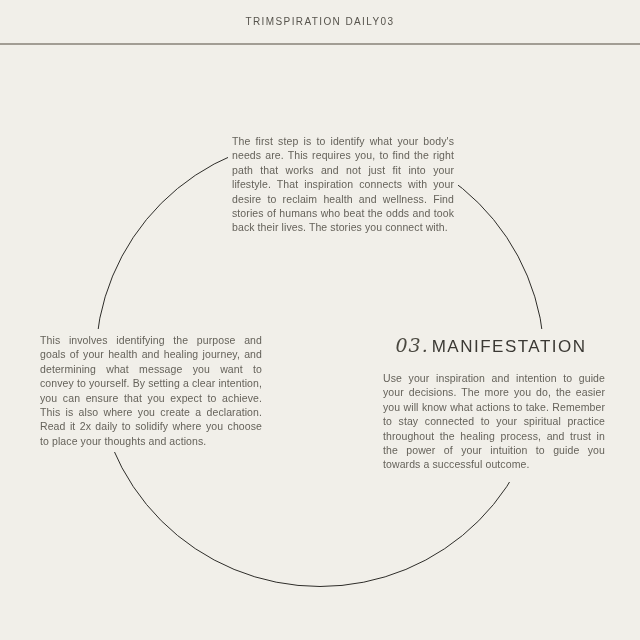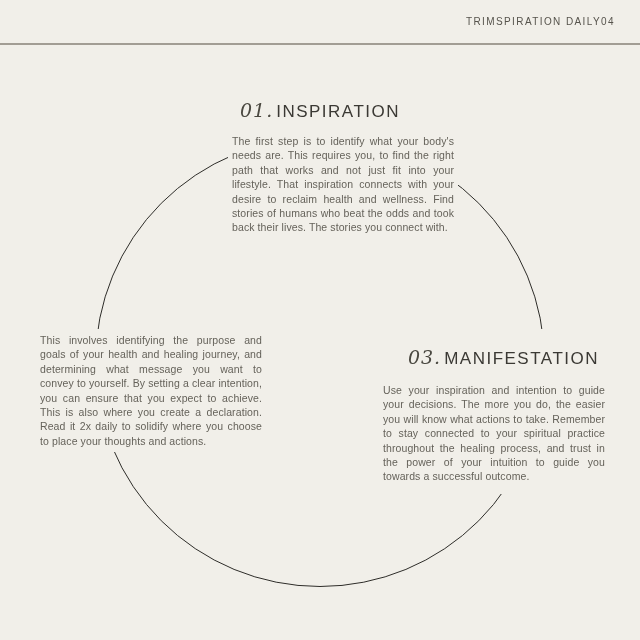--- a/index.html
+++ b/index.html
@@ -12,21 +12,21 @@
   .page {
     position: relative;
     width: 640px; height: 640px;
     background: #f1efe9;
   }
 
   
   .header {
     position: absolute; top: 0; left: 0; right: 0;
     height: 42px;
-    display: flex; align-items: center; justify-content: flex-end;
+    display: flex; align-items: center; justify-content: center;
     padding: 0 25px;
     box-sizing: border-box;
   }
   .header .brand, .header .pagenum {
     font-size: 10px;
     letter-spacing: 1.4px;
     color: #56534c;
   }
   .header-divider {
     position: absolute; top: 43px; left: 0; right: 0;
@@ -98,38 +98,35 @@
   .block2 .hd { margin: 0 0 12px 4px; }
 
   
   .block3 {
     position: absolute; left: 379px; top: 329px;
     width: 230px;
     padding: 4px 4px 10px;
     box-sizing: border-box;
     background: #f1efe9;
   }
-  .block3 .hd { margin: 12px 6px 12px 0; text-align: right; }
+  .block3 .hd { margin: 0 6px 12px 0; text-align: center; }
 </style>
 </head>
 <body>
 
 <div class="page">
 
   <div class="header">
     <span class="brand">TRIMSPIRATION DAILY</span>
-    <span class="pagenum">04</span>
+    <span class="pagenum">03</span>
   </div>
   <div class="header-divider"></div>
 
   <div class="cycle-circle"></div>
 
-  <div class="hd hd1">
-    <span class="num">01.</span><span class="ttl">INSPIRATION</span>
-  </div>
   <p class="body-text para1">The first step is to identify what your body's needs are.  This requires you, to find the right path that works and not just fit into your lifestyle.  That inspiration connects with your desire to reclaim health and wellness. Find stories of humans who beat the odds and took back their lives. The stories you connect with.</p>
 
   <div class="block2">
     <p class="body-text">This involves identifying the purpose and goals of your health and healing journey, and determining what message you want to convey to yourself. By setting a clear intention, you can ensure that you expect to achieve.  This is also where you create a declaration. Read it 2x daily to solidify where you choose to place your thoughts and actions.</p>
   </div>
 
   <div class="block3">
     <div class="hd">
       <span class="num">03.</span><span class="ttl">MANIFESTATION</span>
     </div>

